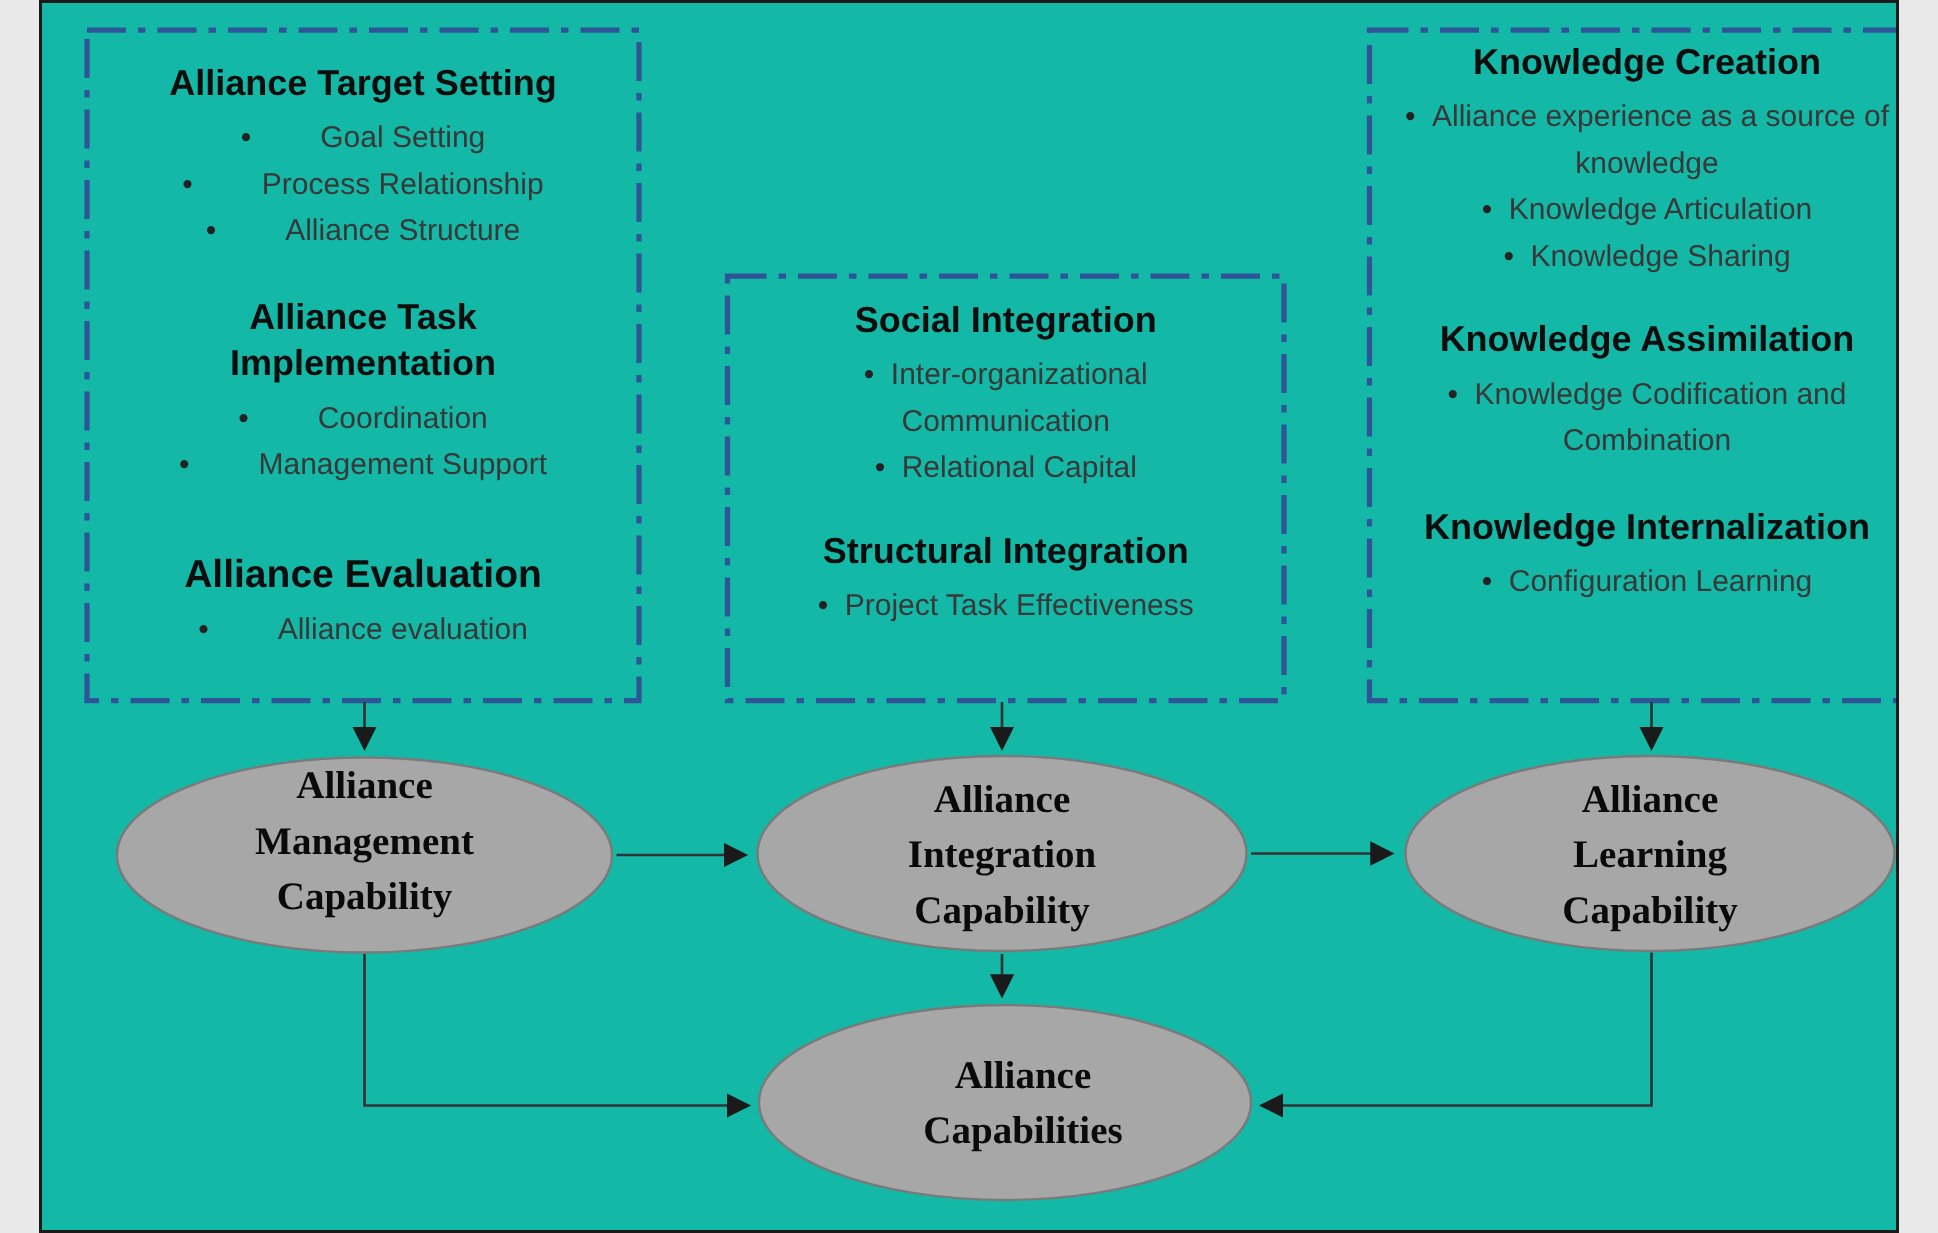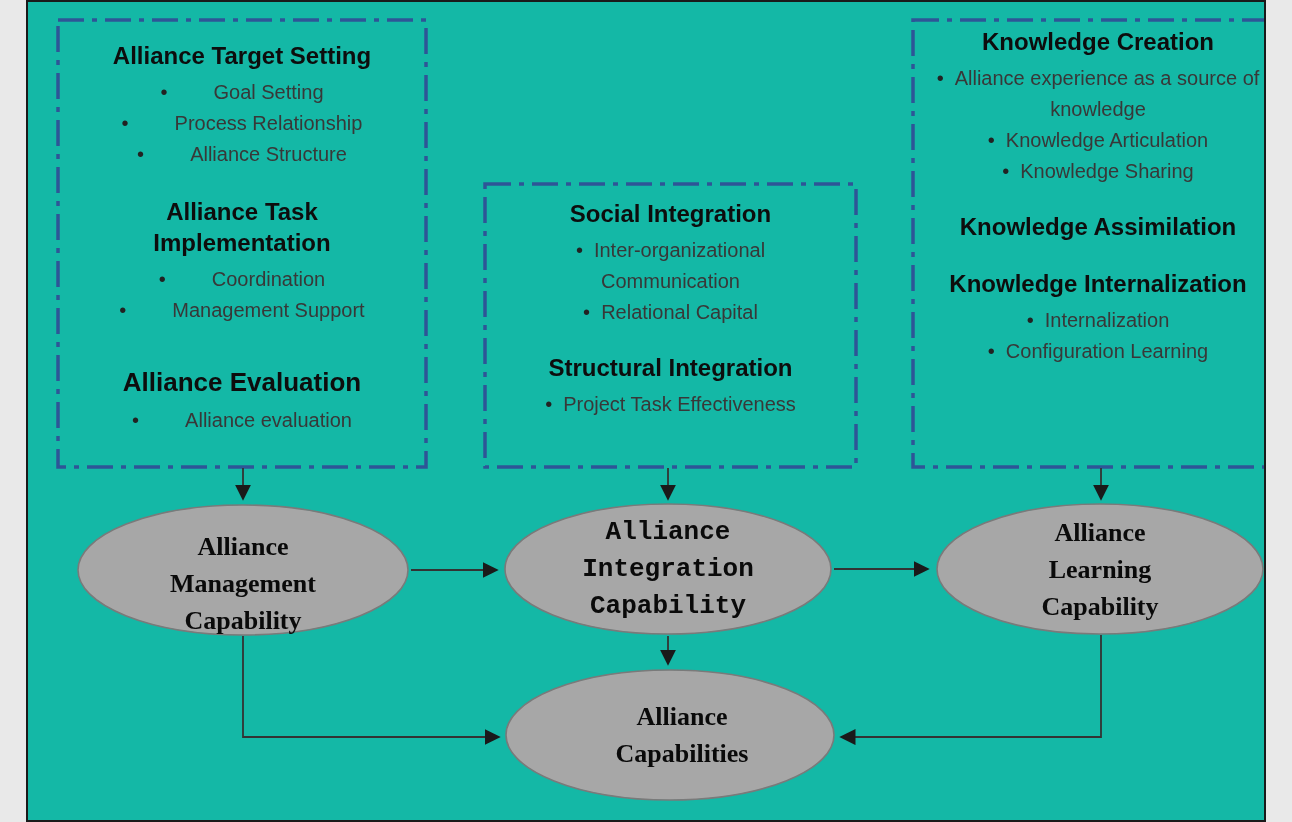--- a/index.html
+++ b/index.html
@@ -37,22 +37,22 @@
   .w-left{max-width:330px;}
   .w-mid{max-width:300px;}
   .w-right{max-width:330px;}
 
   
   .ell-label{
     position:absolute;width:200px;text-align:center;
     font-family:"Liberation Serif", serif;font-weight:bold;
     font-size:26px;line-height:37px;color:#0a0a0a;
   }
-  .ell-mgmt{left:115px;top:526px;}
-  .ell-intg{left:540px;top:512px;font-family:Liberation Mono, monospace;}
+  .ell-mgmt{left:115px;top:503px;}
+  .ell-intg{left:540px;top:512px;}
   .ell-lrn {left:972px;top:512px;}
   .ell-cap {left:554px;top:696px;}
 </style>
 </head>
 <body>
 
 <div class="canvas">
 
   <svg class="layer" viewBox="0 0 1292 822" aria-hidden="true">
     <defs>
@@ -113,23 +113,25 @@
   </div>
 
   <div class="dbox dbox-right">
     <div class="sec-h">Knowledge Creation</div>
     <ul class="blist gap-narrow w-right">
       <li><span class="bullet">•</span><span>Alliance experience as a source of knowledge</span></li>
       <li><span class="bullet">•</span><span>Knowledge Articulation</span></li>
       <li><span class="bullet">•</span><span>Knowledge Sharing</span></li>
     </ul>
     <div class="sec-h mt-mid2">Knowledge Assimilation</div>
+    <ul class="blist gap-narrow w-right">
+      <li><span class="bullet">•</span><span>Knowledge Codification and Combination</span></li>
+    </ul>
     <div class="sec-h mt-mid" style="max-width:340px;">Knowledge Internalization</div>
     <ul class="blist gap-narrow w-right">
-      <li><span class="bullet">•</span><span>Internalization</span></li>
       <li><span class="bullet">•</span><span>Configuration Learning</span></li>
     </ul>
   </div>
 
   <div class="ell-label ell-mgmt">Alliance Management Capability</div>
   <div class="ell-label ell-intg">Alliance Integration Capability</div>
   <div class="ell-label ell-lrn">Alliance Learning Capability</div>
   <div class="ell-label ell-cap">Alliance Capabilities</div>
 
 </div>

